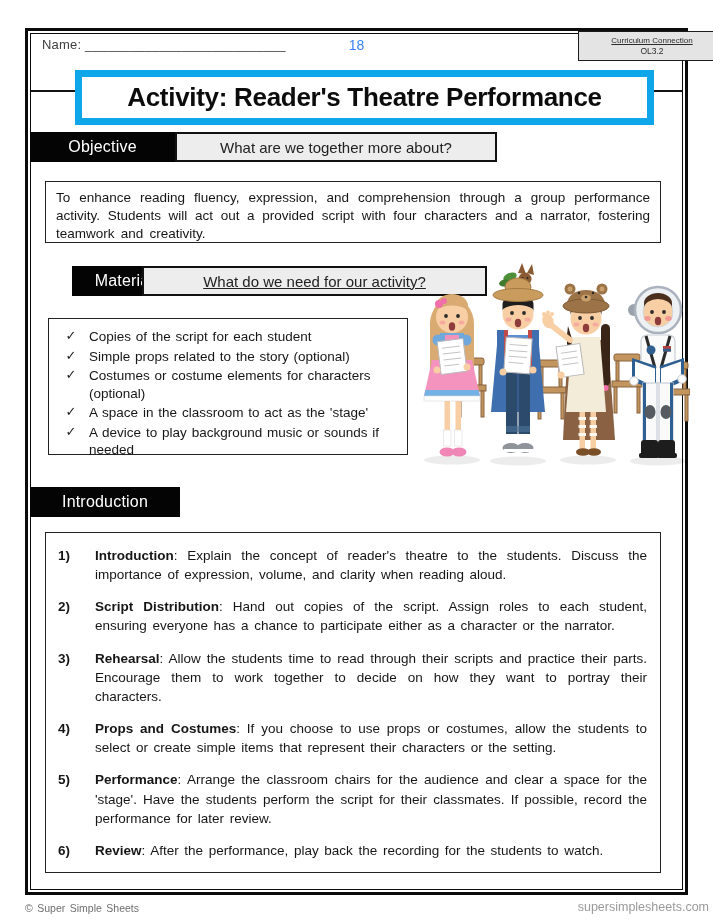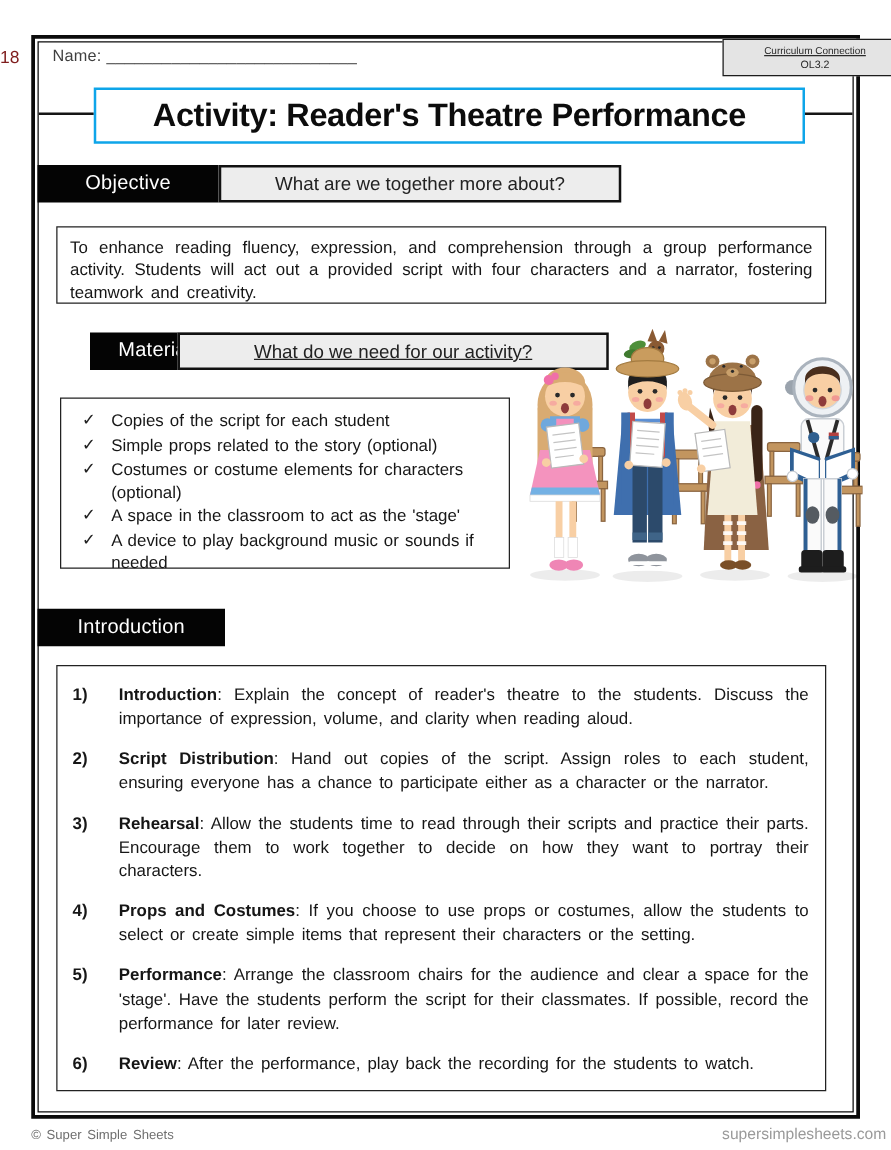--- a/index.html
+++ b/index.html
@@ -3,30 +3,30 @@
 <meta charset="utf-8">
 <style>
   html,body{margin:0;padding:0;background:#fff;}
   .page{
     position:relative;width:713px;height:920px;background:#ffffff;overflow:hidden;
     font-family:"Liberation Sans","DejaVu Sans",sans-serif;color:#1a1a1a;padding-left:19px;
   }
   .border-outer{position:absolute;left:25px;top:28px;width:657px;height:861px;border:3px solid #0b0b0b;}
   .border-inner{position:absolute;left:2px;top:2px;right:2px;bottom:2px;border:1.5px solid #0b0b0b;}
   .name-row{position:absolute;left:42px;top:37px;font-size:13px;color:#3f3f3f;letter-spacing:.2px;}
-  .page-num{position:absolute;left:0;top:37px;width:713px;text-align:left;font-size:14px;color:#7f1d1d;}
+  .page-num{position:absolute;left:0;top:37px;width:713px;text-align:center;font-size:14px;color:#3b82f6;}
   .cc-badge{
     position:absolute;left:537px;top:31px;width:146px;height:28px;background:#e4e4e4;
     border:1.5px solid #1c1c1c;display:flex;flex-direction:column;justify-content:center;align-items:center;line-height:1.25;margin-left:41px;
   }
   .cc-badge .cc-title{font-size:8px;color:#2b2b2b;text-decoration:underline;}
   .cc-badge .cc-code{font-size:8.5px;color:#2b2b2b;}
   .title-line{position:absolute;left:31px;top:90px;width:651px;height:1.5px;background:#151515;}
   .title-box{
-    position:absolute;left:75px;top:70px;width:565px;height:41px;background:#fff;border:2px solid #0ea5e9;
+    position:absolute;left:75px;top:70px;width:565px;height:41px;background:#fff;border:7px solid #0ea5e9;
     display:flex;align-items:center;justify-content:center;font-size:26px;font-weight:bold;letter-spacing:-.3px;color:#0c0c0c;
   }
   .sec-label{
     position:absolute;height:30px;background:#040404;color:#fff;display:flex;align-items:center;justify-content:center;
     font-size:16px;letter-spacing:.2px;
   }
   .sec-q{
     position:absolute;height:30px;background:#ededed;border:2px solid #111;box-sizing:border-box;
     display:flex;align-items:center;justify-content:center;font-size:15px;color:#222;
   }

